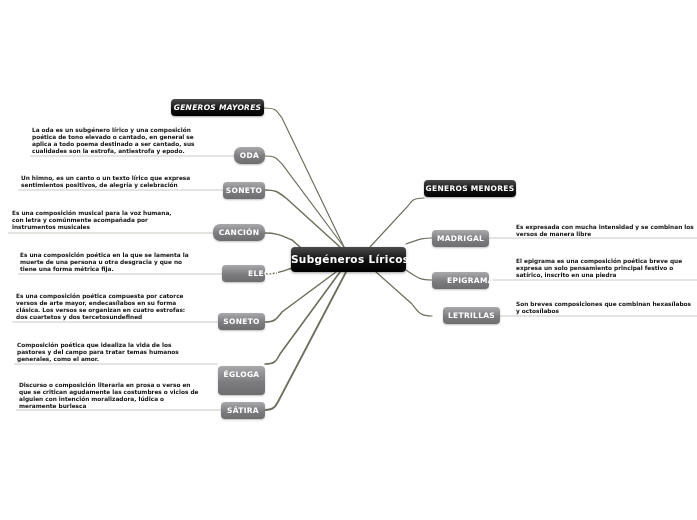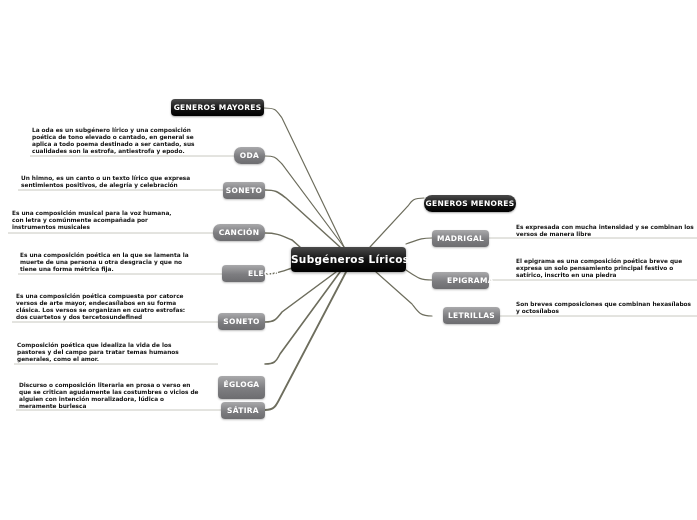--- a/index.html
+++ b/index.html
@@ -48,21 +48,21 @@
     <line x1="489" y1="238" x2="697" y2="238"></line>
     <line x1="489" y1="280" x2="697" y2="280"></line>
     <line x1="489" y1="316" x2="697" y2="316"></line>
   </g>
 </svg>
 
 <div class="node central" style="left:291px; top:247px; width:115px; height:25px;">
   <span>Subgéneros Líricos</span>
 </div>
 
-<div class="node dark" style="left:171px; top:99px; width:93px; height:17px;">
+<div class="node dark" style="left:171px; top:99px; width:93px; height:17px;font-style:italic;">
   <span>GENEROS MAYORES</span>
 </div>
 
 <div class="node grey" style="left:234px; top:147px; width:31px; height:17px;border-radius:7px;">
   <span>ODA</span>
 </div>
 <div class="note" style="left:32px; top:127px; width:182px;">La oda es un subgénero lírico y una composición poética de tono elevado o cantado, en general se aplica a todo poema destinado a ser cantado, sus cualidades son la estrofa, antiestrofa y epodo.</div>
 
 <div class="node grey" style="left:223px; top:182px; width:42px; height:17px;">
   <span>SONETO</span>
@@ -77,31 +77,31 @@
 <div class="node grey" style="left:222px; top:265px; width:43px; height:17px;padding-left:26px;">
   <span>ELEGÍA</span>
 </div>
 <div class="note" style="left:20px; top:252px; width:175px;">Es una composición poética en la que se lamenta la muerte de una persona u otra desgracia y que no tiene una forma métrica fija.</div>
 
 <div class="node grey" style="left:218px; top:313px; width:47px; height:17px;">
   <span>SONETO</span>
 </div>
 <div class="note" style="left:16px; top:293px; width:175px;">Es una composición poética compuesta por catorce versos de arte mayor, endecasílabos en su forma clásica. Los versos se organizan en cuatro estrofas: dos cuartetos y dos tercetosundefined</div>
 
-<div class="node grey" style="left:218px; top:376px; width:47px; height:23px;">
+<div class="node grey" style="left:218px; top:366px; width:47px; height:29px;">
   <span>ÉGLOGA</span>
 </div>
 <div class="note" style="left:17px; top:342px; width:180px;">Composición poética que idealiza la vida de los pastores y del campo para tratar temas humanos generales, como el amor.</div>
 
 <div class="node grey" style="left:221px; top:402px; width:44px; height:17px;">
   <span>SÁTIRA</span>
 </div>
 <div class="note" style="left:19px; top:382px; width:180px;">Discurso o composición literaria en prosa o verso en que se critican agudamente las costumbres o vicios de alguien con intención moralizadora, lúdica o meramente burlesca</div>
 
-<div class="node dark" style="left:424px; top:195px; width:92px; height:17px;border-radius:8px;">
+<div class="node dark" style="left:424px; top:180px; width:92px; height:17px;">
   <span>GENEROS MENORES</span>
 </div>
 
 <div class="node grey" style="left:432px; top:230px; width:57px; height:17px;">
   <span>MADRIGAL</span>
 </div>
 <div class="note" style="left:516px; top:224px; width:178px;">Es expresada con mucha intensidad y se combinan los versos de manera libre</div>
 
 <div class="node grey" style="left:432px; top:272px; width:57px; height:17px;padding-left:15px;">
   <span>EPIGRAMA</span>

